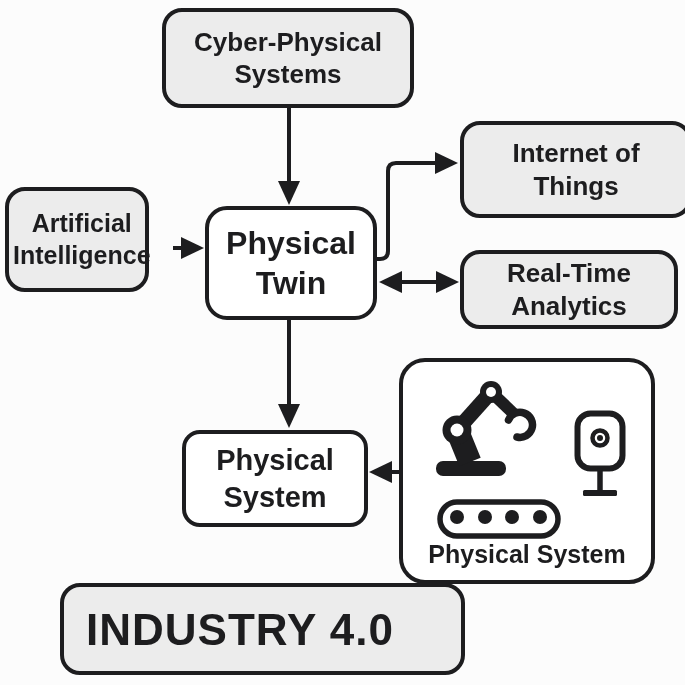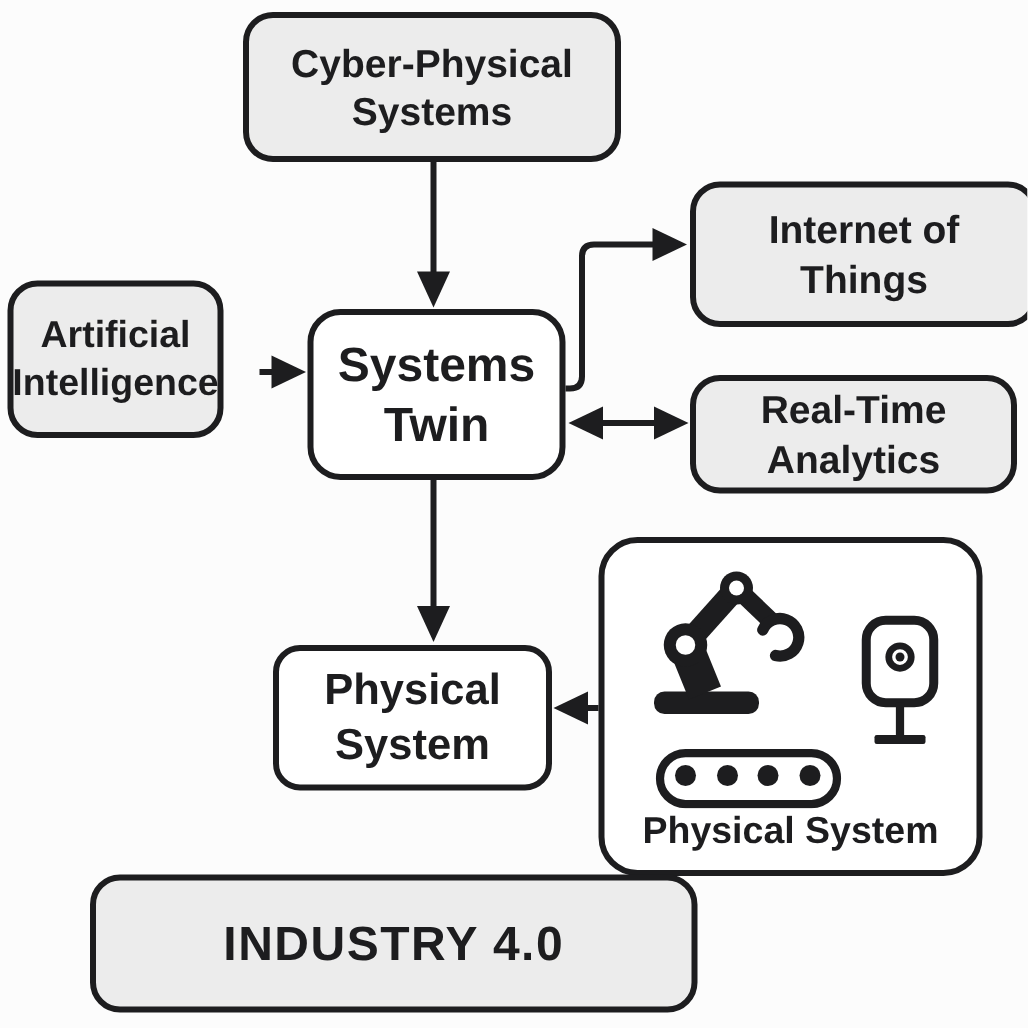--- a/index.html
+++ b/index.html
@@ -11,33 +11,33 @@
   }
   html,body{margin:0;padding:0;background:var(--background);}
   #canvas{
     position:relative;width:685px;height:685px;background:var(--background);
     font-family:"Liberation Sans","DejaVu Sans",sans-serif;color:var(--text);
     overflow:hidden;
   }
   .node{
     position:absolute;box-sizing:border-box;
     border:4px solid var(--stroke);border-radius:20px;
-    display:flex;align-items:center;justify-content:center;text-align:center;
+    display:flex;align-items:center;text-align:center;
     font-weight:700;line-height:1.25;
   }
   .node.gray{background:var(--node-fill-gray);}
   .node.white{background:var(--node-fill-white);}
   #node-cps{left:162px;top:8px;width:252px;height:100px;font-size:26px;padding:0 10px;}
   #node-ai{left:5px;top:187px;width:144px;height:105px;font-size:25px;padding:0 4px;}
   #node-dt{left:205px;top:206px;width:172px;height:114px;font-size:32px;border-radius:22px;padding:0 8px;}
   #node-iot{left:460px;top:121px;width:232px;height:97px;font-size:26px;padding:0 10px;}
   #node-rta{left:460px;top:250px;width:218px;height:79px;font-size:26px;padding:0 10px;}
   #node-ps{left:182px;top:430px;width:186px;height:97px;font-size:29px;border-radius:18px;padding:0 8px;z-index:1;}
   #node-ps-detail{left:399px;top:358px;width:256px;height:226px;border-radius:26px;z-index:1;}
-  #node-industry{left:60px;top:583px;width:405px;height:92px;font-size:32px;letter-spacing:1px;z-index:2;}
+  #node-industry{left:60px;top:583px;width:405px;height:92px;font-size:44px;letter-spacing:1px;z-index:2;padding-left:22px;}
   #arrow-layer{position:absolute;left:0;top:0;z-index:0;pointer-events:none;}
   .icon-abs{position:absolute;}
   #ps-detail-label{
     position:absolute;left:0;right:0;bottom:10px;text-align:center;
     font-size:25px;font-weight:700;
   }
   .edge-line{stroke:var(--stroke);stroke-width:4;fill:none;}
   .edge-head{fill:var(--stroke);stroke:none;}
   .icon-stroke{stroke:var(--stroke);fill:none;}
   .icon-fill{fill:var(--stroke);stroke:none;}
@@ -77,21 +77,21 @@
 
   <div id="node-cps" class="node gray">
     <span>Cyber-Physical Systems</span>
   </div>
 
   <div id="node-ai" class="node gray">
     <span>Artificial Intelligence</span>
   </div>
 
   <div id="node-dt" class="node white">
-    <span>Systems Twin</span>
+    <span>Physical Twin</span>
   </div>
 
   <div id="node-iot" class="node gray">
     <span>Internet of Things</span>
   </div>
 
   <div id="node-rta" class="node gray">
     <span>Real-Time Analytics</span>
   </div>
 

